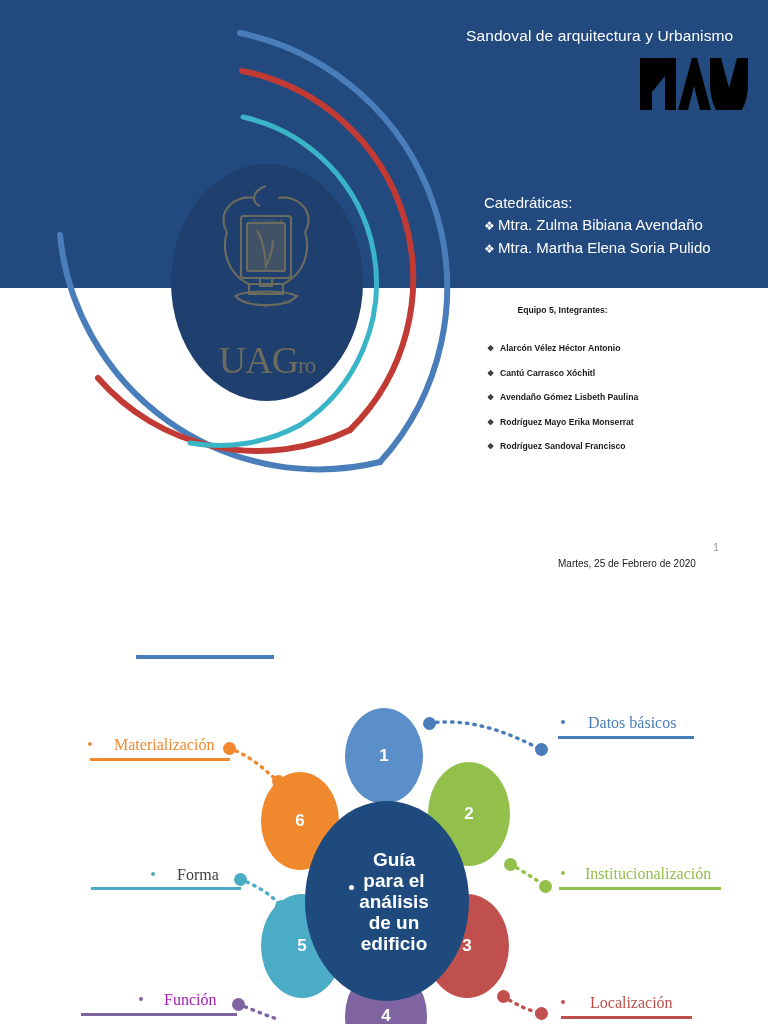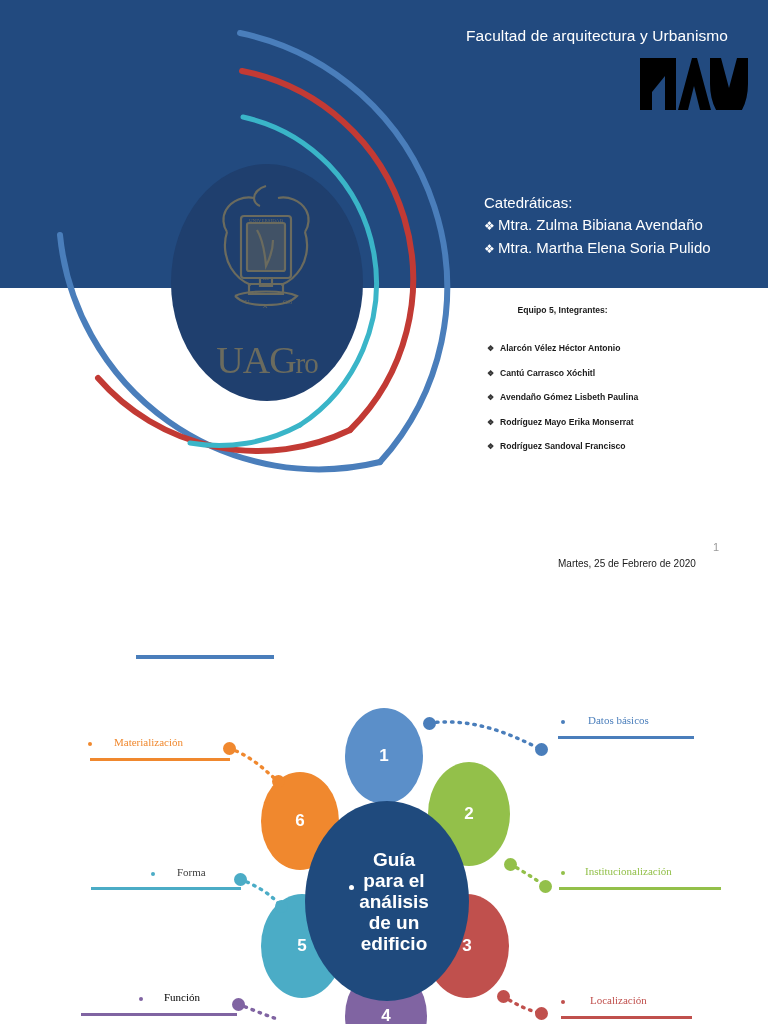--- a/index.html
+++ b/index.html
@@ -28,37 +28,37 @@
   .team-item .dia2{display:inline-block;width:13px;color:#333;font-size:8px;}
 
   .slide-date{position:absolute;left:558px;top:546px;font-size:10px;font-weight:normal;color:#1a1a1a;white-space:nowrap;margin-top:12px;}
   .slide-num{position:absolute;left:713px;top:541px;font-size:11px;color:#9a9a9a;}
 
   
   .uagro-oval{position:absolute;left:171px;top:164px;width:192px;height:237px;border-radius:50%;
               background:#1f3f6e;}
   .uagro-word{position:absolute;left:171px;top:338px;width:192px;text-align:center;
               font-family:"Liberation Serif",serif;font-size:38px;color:#6b6b5e;letter-spacing:-1px;}
-  .uagro-word small{font-size:29px;}
+  .uagro-word small{font-size:23px;}
   .crest{position:absolute;left:205px;top:178px;width:122px;height:150px;}
 
   
   #slide-diagram{position:absolute;left:0;top:576px;width:768px;height:448px;overflow:hidden;background:#fff;}
   .title-rule{position:absolute;left:136px;top:79px;width:138px;height:4px;background:#4a7ebb;}
 
   .petal{position:absolute;border-radius:50%;color:#ffffff;font-size:17px;font-weight:bold;
          display:flex;align-items:center;justify-content:center;}
 
   .hub{position:absolute;border-radius:50%;background:#1f4a7d;display:flex;align-items:center;
        justify-content:center;}
   .hub .hub-txt{color:#fff;font-size:19px;font-weight:bold;line-height:21px;text-align:center;
                 padding-left:14px;}
   .hub .hub-bullet{position:absolute;left:44px;top:84px;width:5px;height:5px;border-radius:50%;background:#fff;}
 
-  .lbl{position:absolute;white-space:nowrap;font-family:"Liberation Serif",serif;font-size:11px;}
+  .lbl{position:absolute;white-space:nowrap;font-family:"Liberation Serif",serif;font-size:16px;}
   .lbl-bullet{position:absolute;width:4px;height:4px;border-radius:50%;}
   .lbl-rule{position:absolute;height:3.2px;}
   .node-dot{position:absolute;border-radius:50%;}
   .conn{position:absolute;}
 </style>
 </head>
 <body>
 
 <div id="slide-cover">
 
@@ -98,21 +98,21 @@
     <g fill="#6b6b5e" font-family="Liberation Serif, serif" font-size="6">
       <text x="40" y="126">U</text>
         <text x="58" y="130">A</text>
         <text x="78" y="126">Gro</text>
     </g>
   </svg>
   <div class="uagro-word">
     <span>UAG</span><small>ro</small>
   </div>
 
-  <div class="fac-title">Facultad de arquitectura y Urbanismo</div>
+  <div class="fac-title">Sandoval de arquitectura y Urbanismo</div>
 
   <svg class="fau-logo" viewBox="0 0 108 52" xmlns="http://www.w3.org/2000/svg">
     <path d="M0 0 h36 v52 h-11 V18 L12 34 V52 H0 Z" fill="#000"></path>
     <path d="M38 52 L52 0 h5 l14 52 h-11 l-6 -24 l-6 24 z" fill="#000"></path>
     <path d="M70 0 h11 l8 30 l8 -30 h11 v26 a14 26 0 0 1 -38 0 z" fill="#000"></path>
   </svg>
 
   <div class="course-block">
     <div class="ln">Catedráticas:</div>
     <div class="ln bl"><span class="dia">❖</span><span>Mtra. Zulma Bibiana Avendaño</span></div>
@@ -188,21 +188,21 @@
 
   <div class="lbl-bullet" style="left:88px;top:166px;background:#f0882e;"></div>
   <div class="lbl" style="left:114px;top:160px;color:#f0882e;">Materialización</div>
   <div class="lbl-rule" style="left:90px;top:182px;width:140px;background:#f0882e;"></div>
 
   <div class="lbl-bullet" style="left:151px;top:296px;background:#4bacc6;"></div>
   <div class="lbl" style="left:177px;top:290px;color:#404040;">Forma</div>
   <div class="lbl-rule" style="left:91px;top:311px;width:150px;background:#4bacc6;"></div>
 
   <div class="lbl-bullet" style="left:139px;top:421px;background:#8064a2;"></div>
-  <div class="lbl" style="left:164px;top:415px;color:#000000;text-align:center;">Función</div>
+  <div class="lbl" style="left:164px;top:415px;color:#a21caf;text-align:center;">Función</div>
   <div class="lbl-rule" style="left:81px;top:437px;width:156px;background:#8064a2;"></div>
 
   <div class="lbl-bullet" style="left:561px;top:144px;background:#4a7ebb;"></div>
   <div class="lbl" style="left:588px;top:138px;color:#4a7ebb;">Datos básicos</div>
   <div class="lbl-rule" style="left:558px;top:160px;width:136px;background:#4a7ebb;"></div>
 
   <div class="lbl-bullet" style="left:561px;top:295px;background:#93c04a;"></div>
   <div class="lbl" style="left:585px;top:289px;color:#93c04a;">Institucionalización</div>
   <div class="lbl-rule" style="left:559px;top:311px;width:162px;background:#93c04a;"></div>
 

